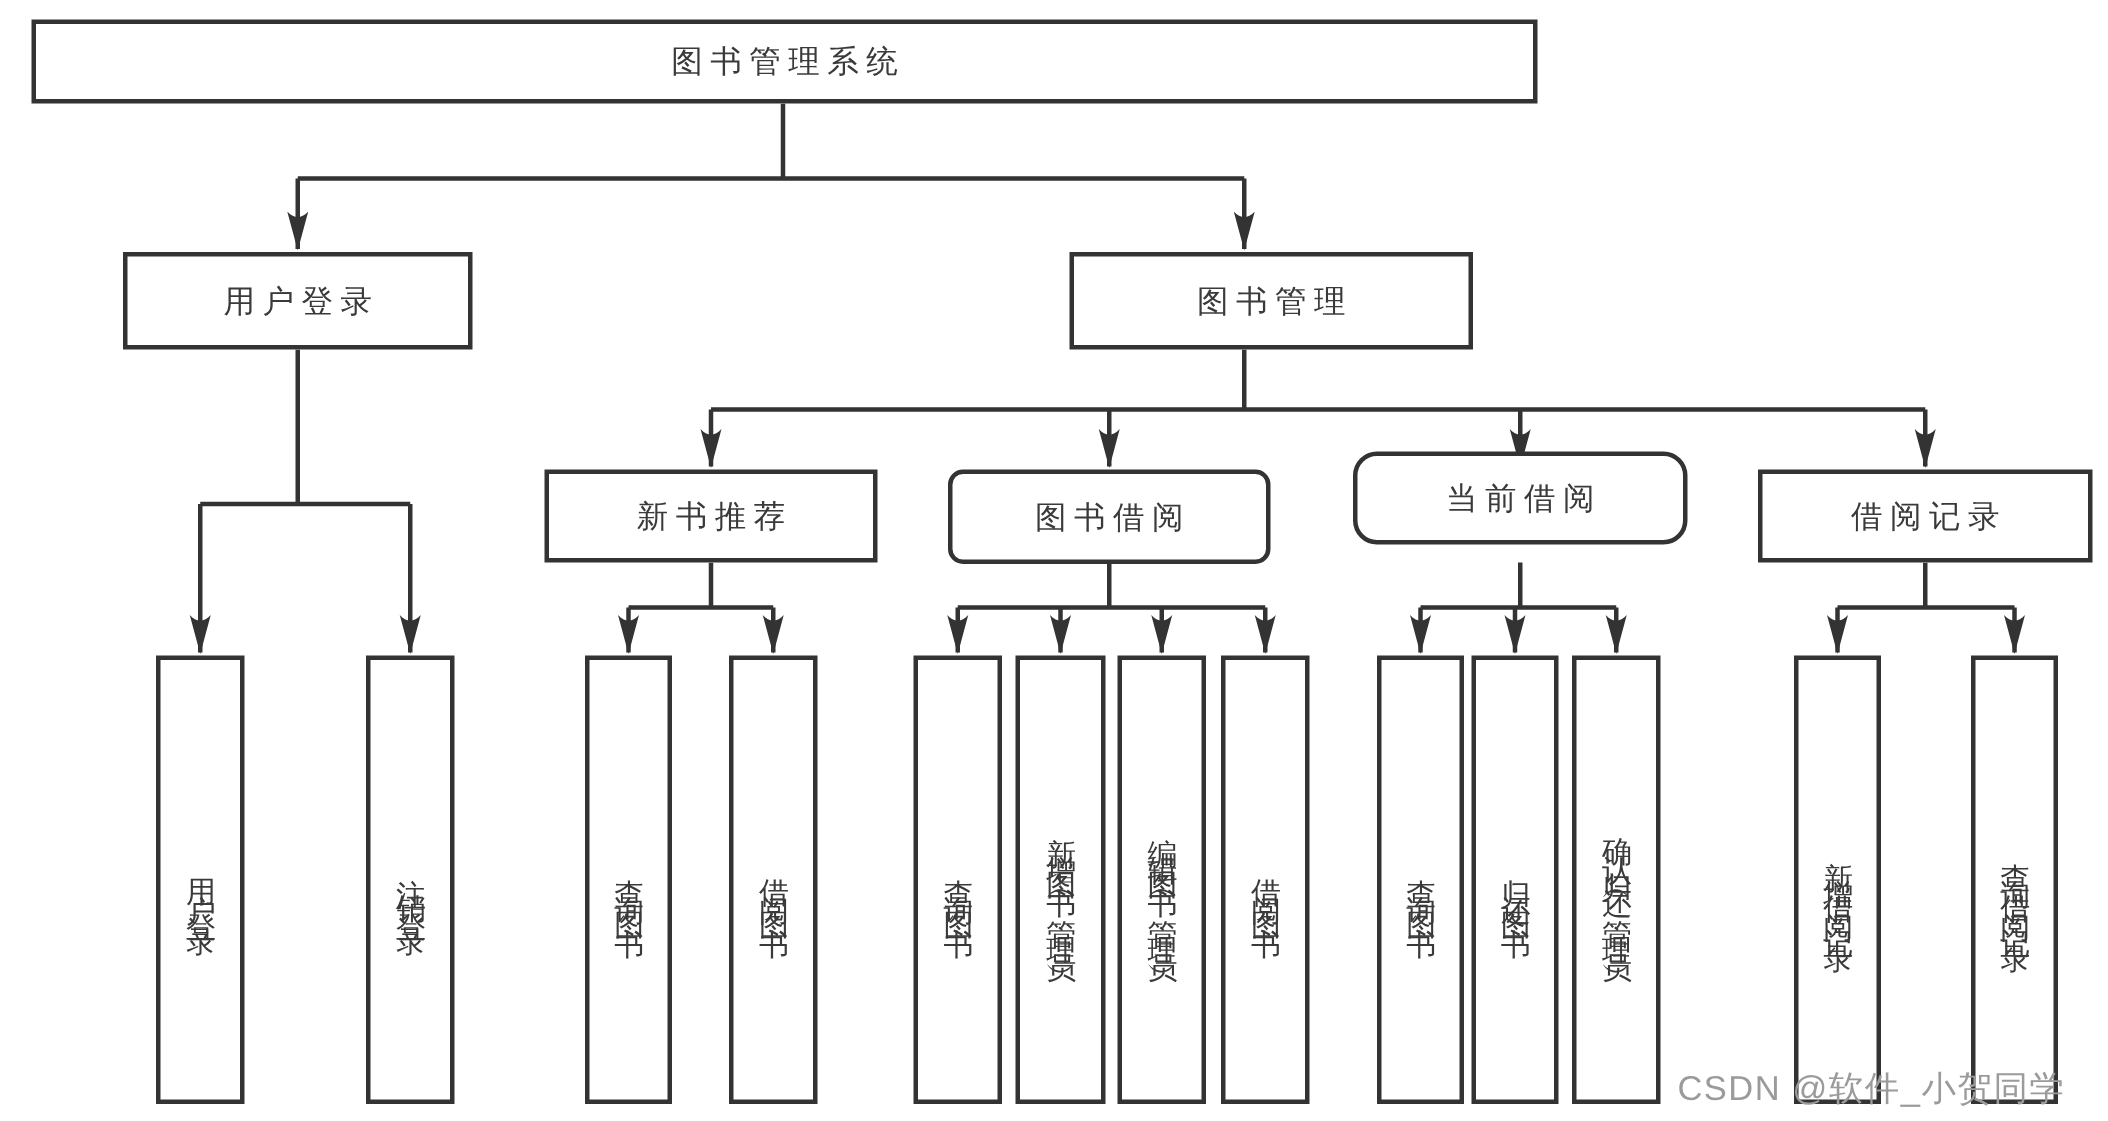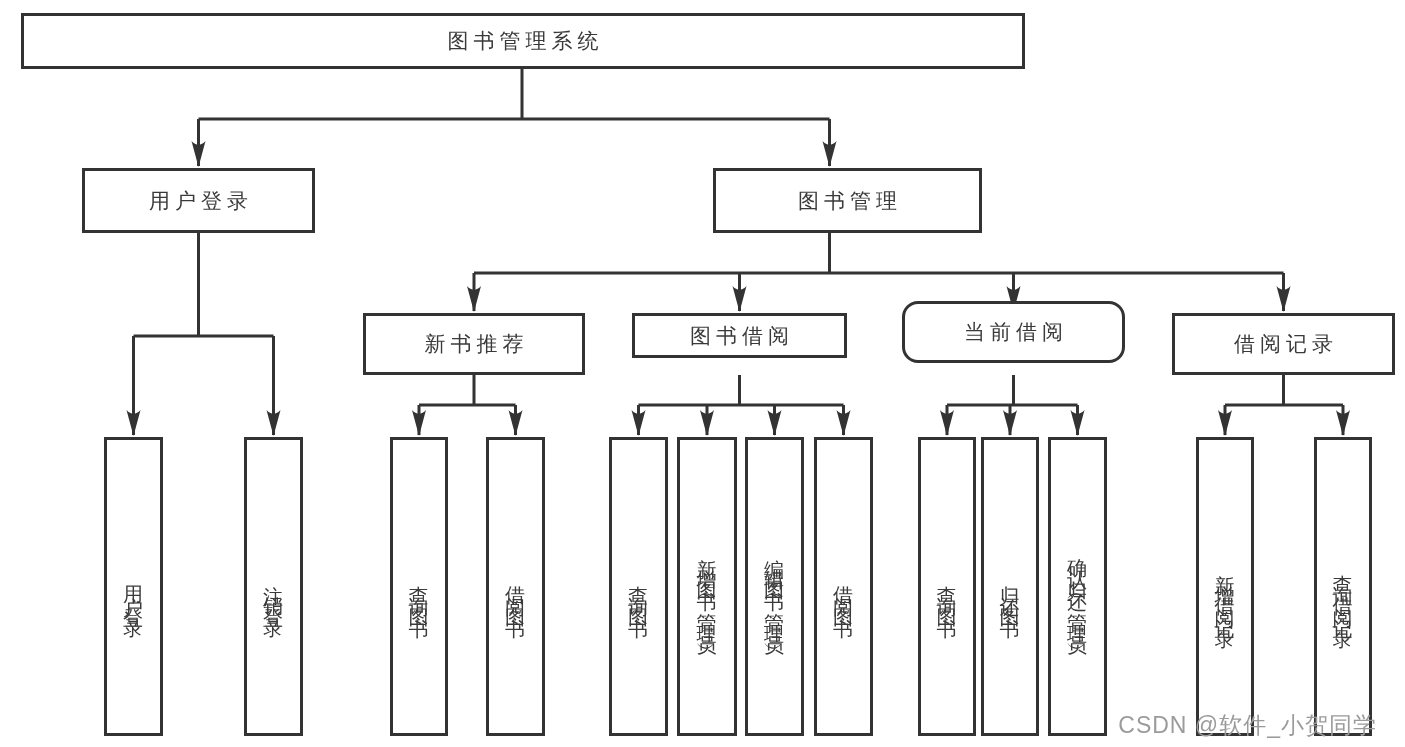--- a/index.html
+++ b/index.html
@@ -111,21 +111,21 @@
   <div class="node hnode" style="left:82px;top:168px;width:233px;height:65px;">
     <span class="lbl">用户登录</span>
   </div>
   <div class="node hnode" style="left:713px;top:168px;width:269px;height:65px;">
     <span class="lbl">图书管理</span>
   </div>
 
   <div class="node hnode" style="left:363px;top:313px;width:222px;height:62px;">
     <span class="lbl">新书推荐</span>
   </div>
-  <div class="node hnode" style="left:632px;top:313px;width:215px;height:45px;">
+  <div class="node hnode" style="left:632px;top:313px;width:215px;height:63px;border-radius:10px;">
     <span class="lbl">图书借阅</span>
   </div>
   <div class="node hnode" style="left:902px;top:301px;width:223px;height:62px;border-radius:16px;">
     <span class="lbl">当前借阅</span>
   </div>
   <div class="node hnode" style="left:1172px;top:313px;width:223px;height:62px;">
     <span class="lbl">借阅记录</span>
   </div>
 
   <div class="node vnode" style="left:104px;top:437px;width:59px;height:299px;">

